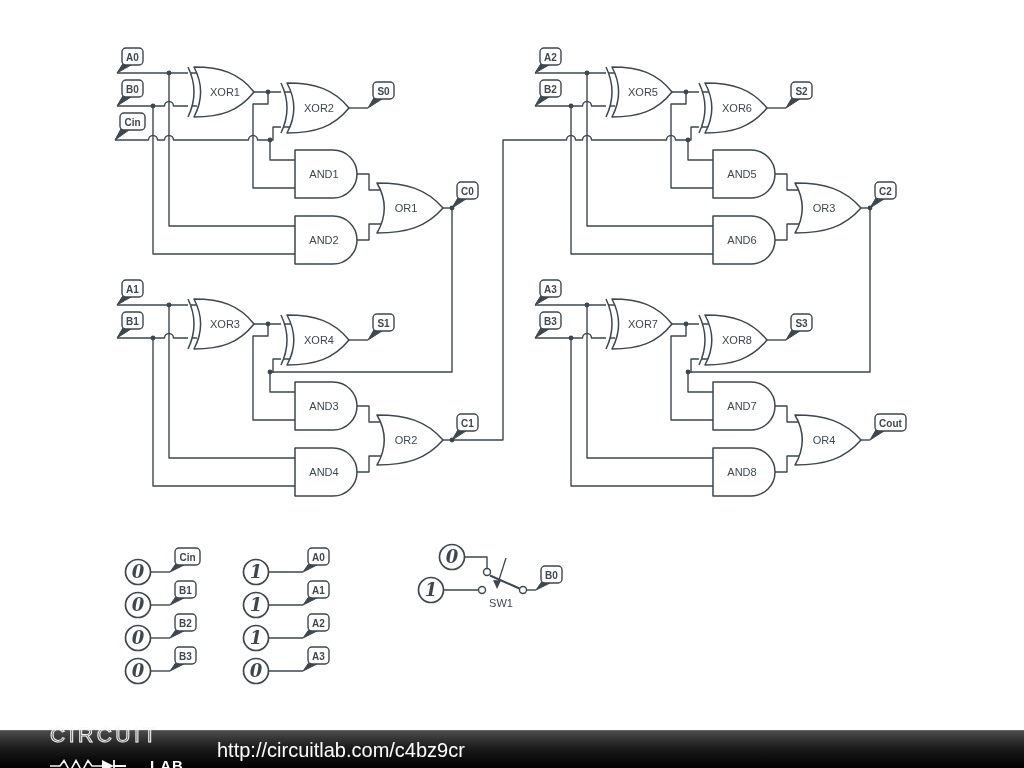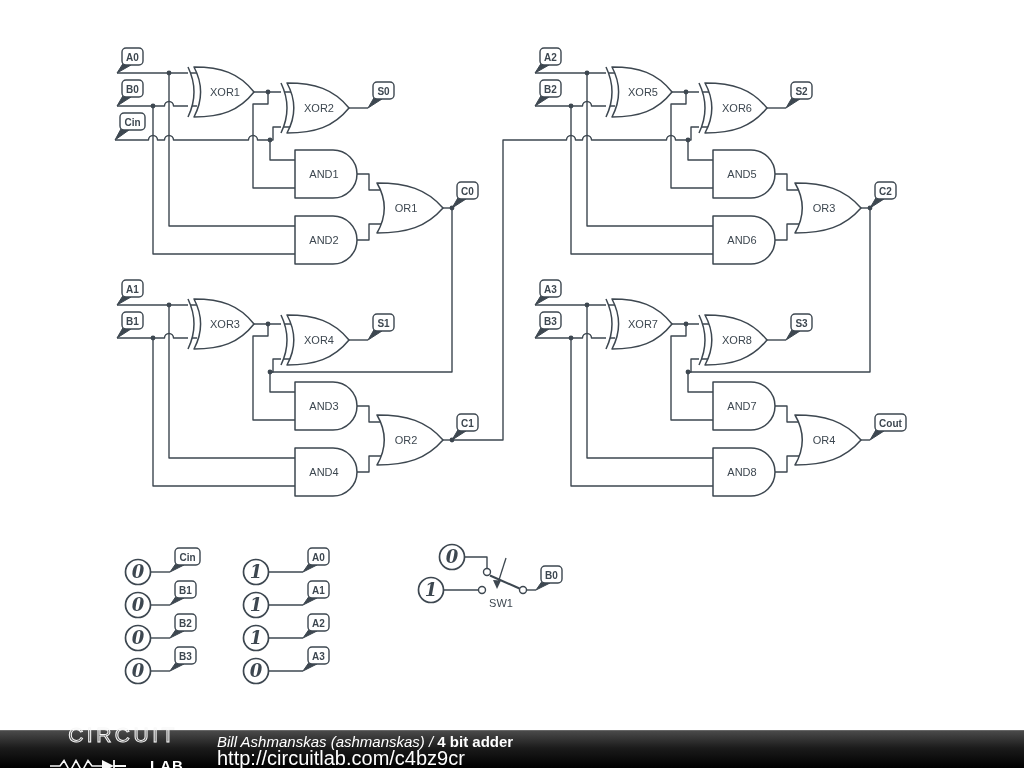--- a/index.html
+++ b/index.html
@@ -19,21 +19,20 @@
   .footer{
     position:absolute;left:0;bottom:0;width:1024px;height:38px;
     background:linear-gradient(180deg,#4a4a4a 0%,#1b1b1b 46%,#000 100%);
     display:flex;align-items:center;box-sizing:border-box;
     border-top:1px solid #666;
   }
   .logo{margin-left:50px;width:146px;flex:none;}
   .logo-circuit{
     font-size:21px;line-height:17px;letter-spacing:3.5px;
     color:rgba(255,255,255,0.12);
-    text-align:center;
     -webkit-text-stroke:1px #f7f7f7;
   }
   .logo-row2{display:flex;align-items:center;height:14px;margin-top:16px;}
   .logo-lab{color:#fff;font-weight:bold;font-size:15px;line-height:14px;letter-spacing:1px;margin-left:2px;}
   .meta{margin-left:21px;color:#fff;}
   .byline{font-size:15px;line-height:16px;white-space:pre;}
   .byline .name{font-style:italic;}
   .byline .title{font-weight:bold;}
   .url{font-size:20px;line-height:16px;}
 </style>
@@ -276,16 +275,15 @@
     <div class="logo-row2">
       <svg width="98" height="14" viewBox="0 0 98 14">
         <path d="M0 7 H10 L14 1.5 L20 12.5 L26 1.5 L32 12.5 L38 1.5 L42 7 H52" stroke="#f7f7f7" stroke-width="1.6" fill="none"></path>
         <polygon points="52,1 52,13 64,7" fill="#f7f7f7"></polygon>
         <path d="M64 1 V13 M64 7 H76" stroke="#f7f7f7" stroke-width="1.8" fill="none"></path>
       </svg>
       <span class="logo-lab">LAB</span>
     </div>
   </div>
   <div class="meta">
-    <div class="byline"><span class="name">Bill Ashmanskas (ashmanskas) / </span><span class="title">4 bit adder</span></div>
     <div class="url">http://circuitlab.com/c4bz9cr</div>
   </div>
 </div>
 
 </body></html>

